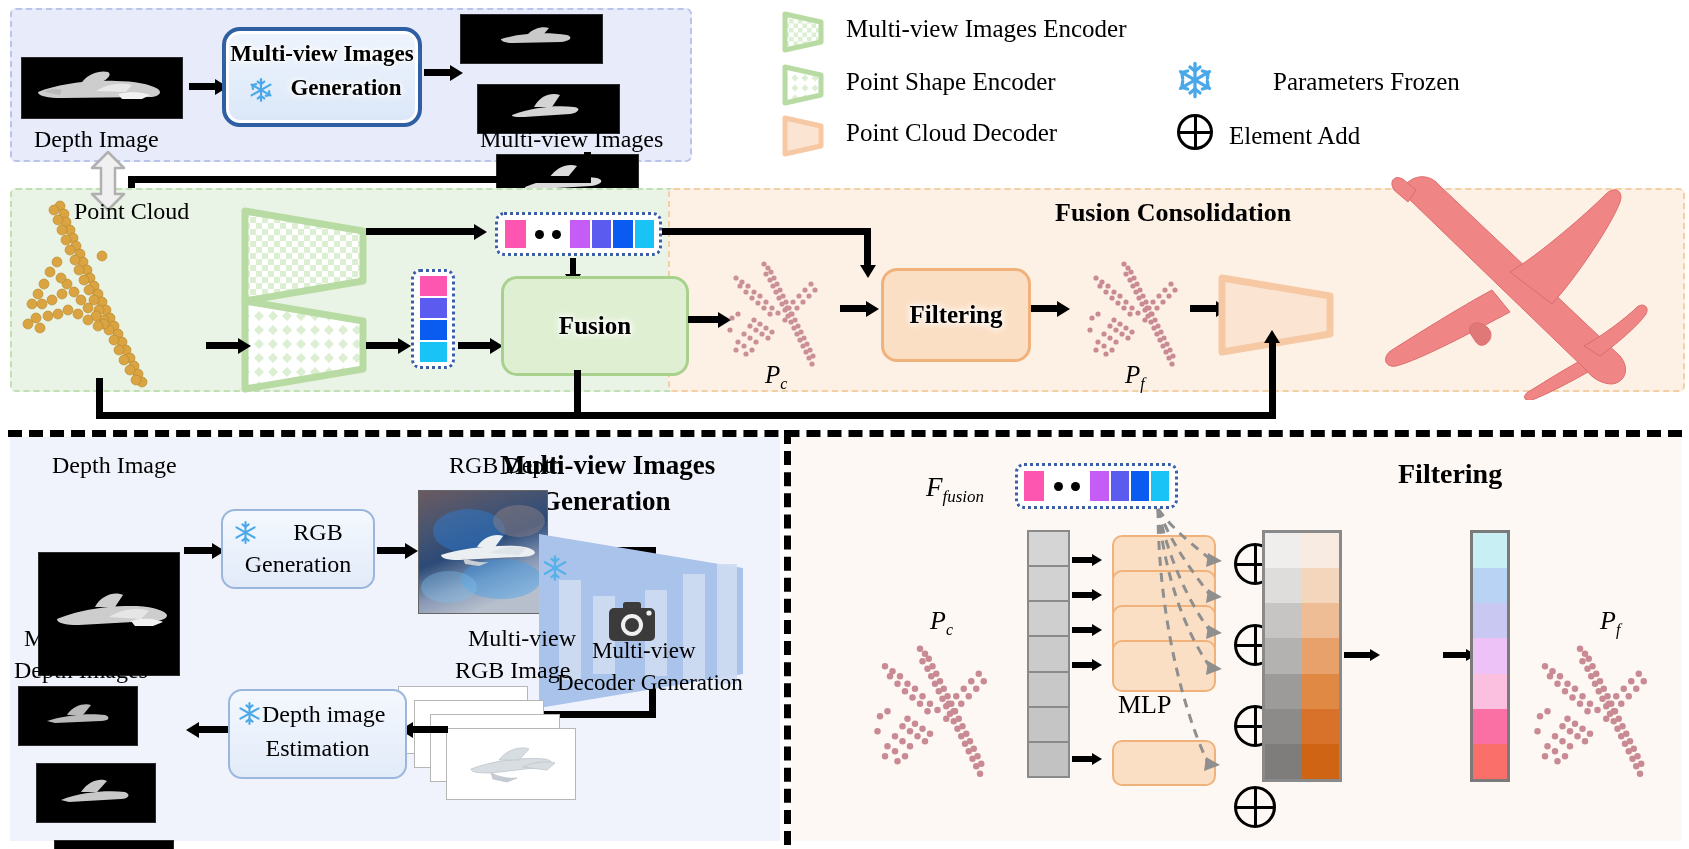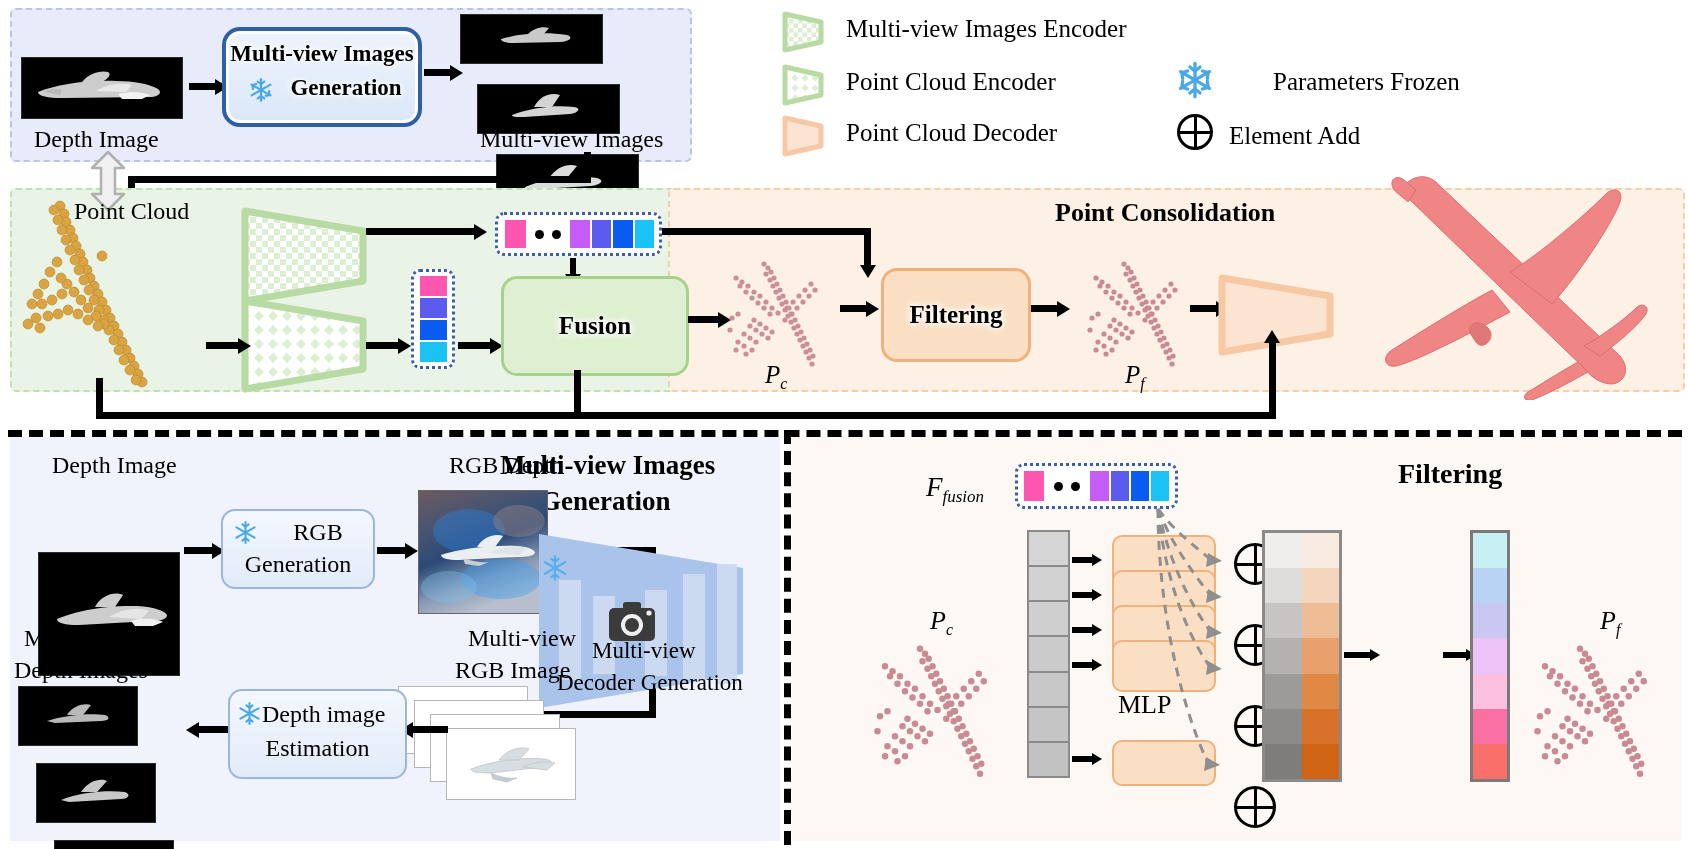--- a/index.html
+++ b/index.html
@@ -82,21 +82,21 @@
         <svg class="trapsvg" width="46" height="44" viewBox="0 0 46 44">
           <defs>
             <pattern id="dmd" width="10" height="10" patternUnits="userSpaceOnUse">
               <rect width="10" height="10" fill="#ffffff"></rect>
               <polygon points="5,1.6 8.4,5 5,8.4 1.6,5" fill="#dcefd2"></polygon>
             </pattern>
           </defs>
           <polygon points="5,4 41,12 41,32 5,40" fill="url(#dmd)" stroke="#b8dba3" stroke-width="5" stroke-linejoin="round"></polygon>
         </svg>
       </span>
-      <span class="abs lbl" style="left:66px;top:5px;font-size:25px;">Point Cloud Encoder</span>
+      <span class="abs lbl" style="left:66px;top:5px;font-size:25px;">Point Shape Encoder</span>
     </div>
 
     <div class="abs" style="left:0px;top:108px;">
       <span class="abs" style="left:0px;top:0px;">
         <svg class="trapsvg" width="46" height="44" viewBox="0 0 46 44">
           <polygon points="5,4 41,12 41,32 5,40" fill="#fbe4d2" stroke="#f6c9a4" stroke-width="5" stroke-linejoin="round"></polygon>
         </svg>
       </span>
       <span class="abs lbl" style="left:66px;top:5px;font-size:25px;">Point Cloud Decoder</span>
     </div>
@@ -495,21 +495,21 @@
 
         <path d="M258 212 C240 222 218 236 208 242 C202 246 204 252 212 250 C228 244 254 230 268 222 Z"></path>
 
         <path d="M152 186 C146 178 152 170 162 174 C172 178 174 188 166 194 C158 198 156 192 152 186 Z" fill="#e07878"></path>
 
         <path d="M84 30 C76 24 68 30 74 40 L88 52 L96 40 Z"></path>
       </g>
     </svg>
   </div>
 
-  <div class="abs lbl lbl-b" style="left:1055px;top:198px;font-size:26px;">Point Consolidation</div>
+  <div class="abs lbl lbl-b" style="left:1055px;top:198px;font-size:26px;">Fusion Consolidation</div>
 
   <div class="abs arrow-line" style="left:96px;top:378px;width:7px;height:40px;"></div>
   <div class="abs arrow-line" style="left:96px;top:412px;width:1180px;height:7px;"></div>
   <div class="abs arrow-line" style="left:1269px;top:340px;width:7px;height:78px;"></div>
   <div class="abs ahead ahead-u" style="left:1264px;top:330px;"></div>
 
   <div class="abs arrow-line" style="left:574px;top:370px;width:7px;height:44px;"></div>
 
   <div class="abs dashline-h" style="left:8px;top:430px;width:1674px;"></div>
   <div class="abs dashline-v" style="left:784px;top:430px;height:415px;"></div>

